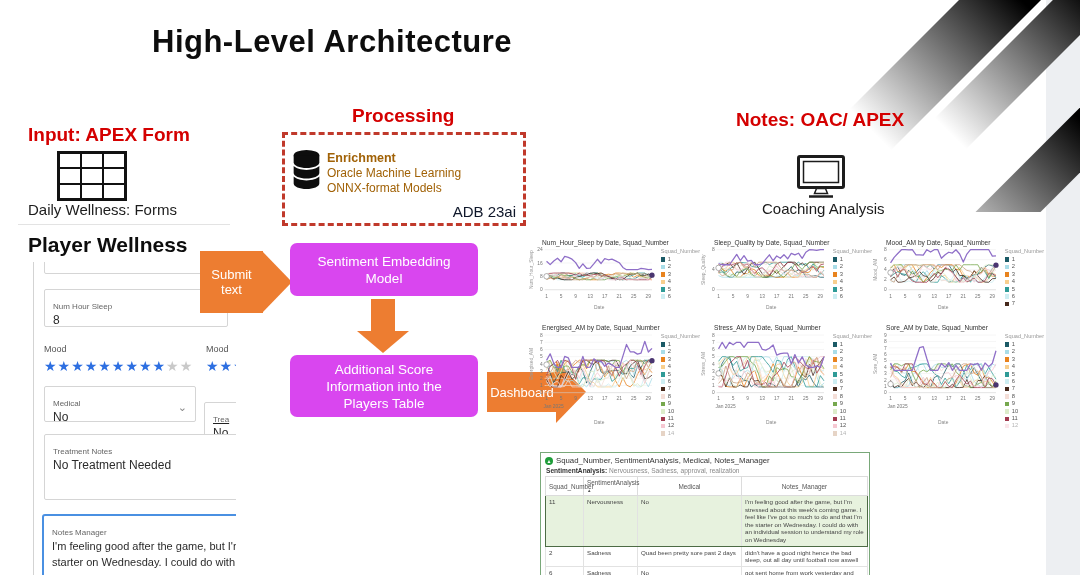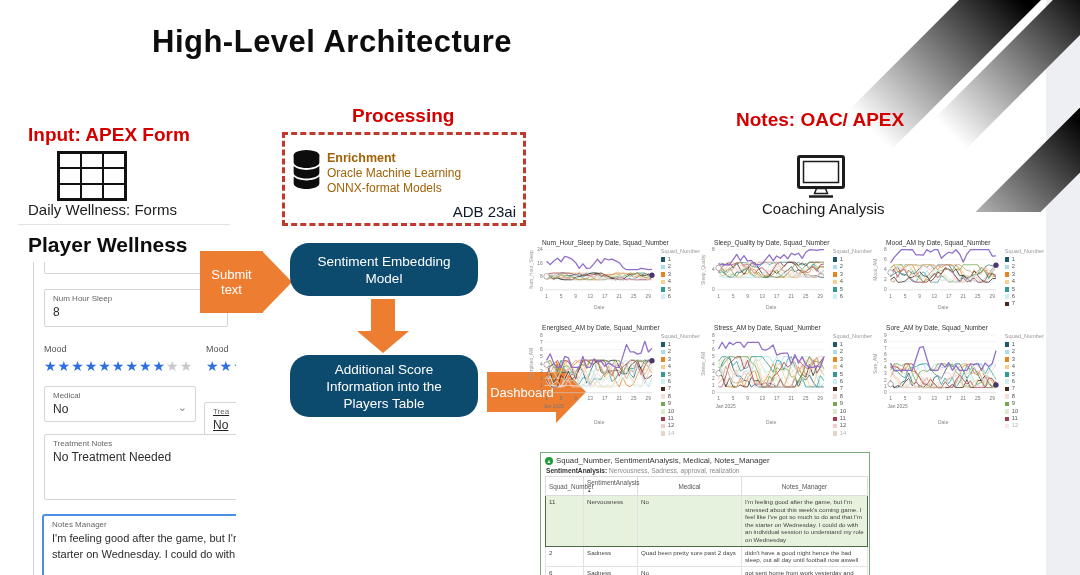--- a/index.html
+++ b/index.html
@@ -26,21 +26,21 @@
   
   .tbl-icon{left:57px;top:151px;width:66px;height:46px;border:2px solid #111;
             display:grid;grid-template-columns:repeat(3,1fr);grid-template-rows:repeat(3,1fr);background:#fff;}
   .tbl-icon div{border:1px solid #111;}
   .inp-caption{left:28px;top:201px;font-size:15px;color:#1c1c1c;}
   .inp-divider{left:18px;top:224px;width:212px;height:1px;background:#e3e3e3;}
   .app-title{left:28px;top:233px;font-size:21px;font-weight:bold;color:#0d0d0d;}
 
   .apex-form{left:33px;top:262px;width:202px;height:313px;overflow:hidden;background:#fff;border-left:1px solid #d3d3d3;}
   .f-partial{position:absolute;left:10px;top:-4px;width:184px;height:14px;border:1px solid #d5d5d5;border-radius:2px;}
-  .f-box{position:absolute;background:#fff;border:1px solid #d5d5d5;border-radius:2px;padding:4px 8px;box-sizing:border-box;}
+  .f-box{position:absolute;background:#fff;border:1px solid #d5d5d5;border-radius:2px;padding:12px 8px;box-sizing:border-box;}
   .f-label{font-size:8px;color:#666;}
   .f-value{font-size:12px;color:#2b2b2b;margin-top:2px;}
   .f-free-label{position:absolute;font-size:9px;color:#555;}
   .stars{position:absolute;font-size:14px;letter-spacing:1px;white-space:nowrap;}
   .stars .on{color:#2d6fe1;} .stars .off{color:#c9c9c9;}
   .sel-chev{position:absolute;right:8px;top:14px;font-size:11px;color:#888;}
   .nm-box{border:2px solid #4a90e2 !important;border-radius:3px;}
   .nm-text{font-size:11px;color:#2b2b2b;margin-top:3px;line-height:13px;white-space:nowrap;}
 
   
@@ -51,21 +51,21 @@
   .down-shaft{position:absolute;left:371px;top:299px;width:24px;height:33px;background:#ed7d31;}
   .down-head{position:absolute;left:357px;top:331px;width:0;height:0;border-left:26px solid transparent;
              border-right:26px solid transparent;border-top:22px solid #ed7d31;}
 
   
   .dash-box{left:282px;top:132px;width:238px;height:88px;border:3px dashed #c0392b;background:#fff;}
   .db-icon{left:290px;top:148px;}
   .enrich-text{left:327px;top:151px;font-size:12px;line-height:15px;color:#a16207;}
   .enrich-text b{font-size:12.5px;}
   .adb-badge{left:438px;top:203px;width:78px;text-align:right;color:#0f172a;font-size:15px;}
-  .teal-box{position:absolute;background:#0c4a6e;color:#fff;border-radius:19px;display:flex;
+  .teal-box{position:absolute;background:#d946ef;color:#fff;border-radius:7px;display:flex;
             align-items:center;justify-content:center;text-align:center;font-size:13.5px;line-height:17px;padding:4px 14px;box-sizing:border-box;}
   .tb1{left:290px;top:243px;width:188px;height:53px;}
   .tb2{left:290px;top:355px;width:188px;height:62px;}
 
   
   .monitor-icon{left:797px;top:155px;}
   .out-caption{left:762px;top:200px;font-size:15px;color:#1c1c1c;}
 
   
   .charts-grid{left:528px;top:236px;width:520px;height:216px;display:grid;

